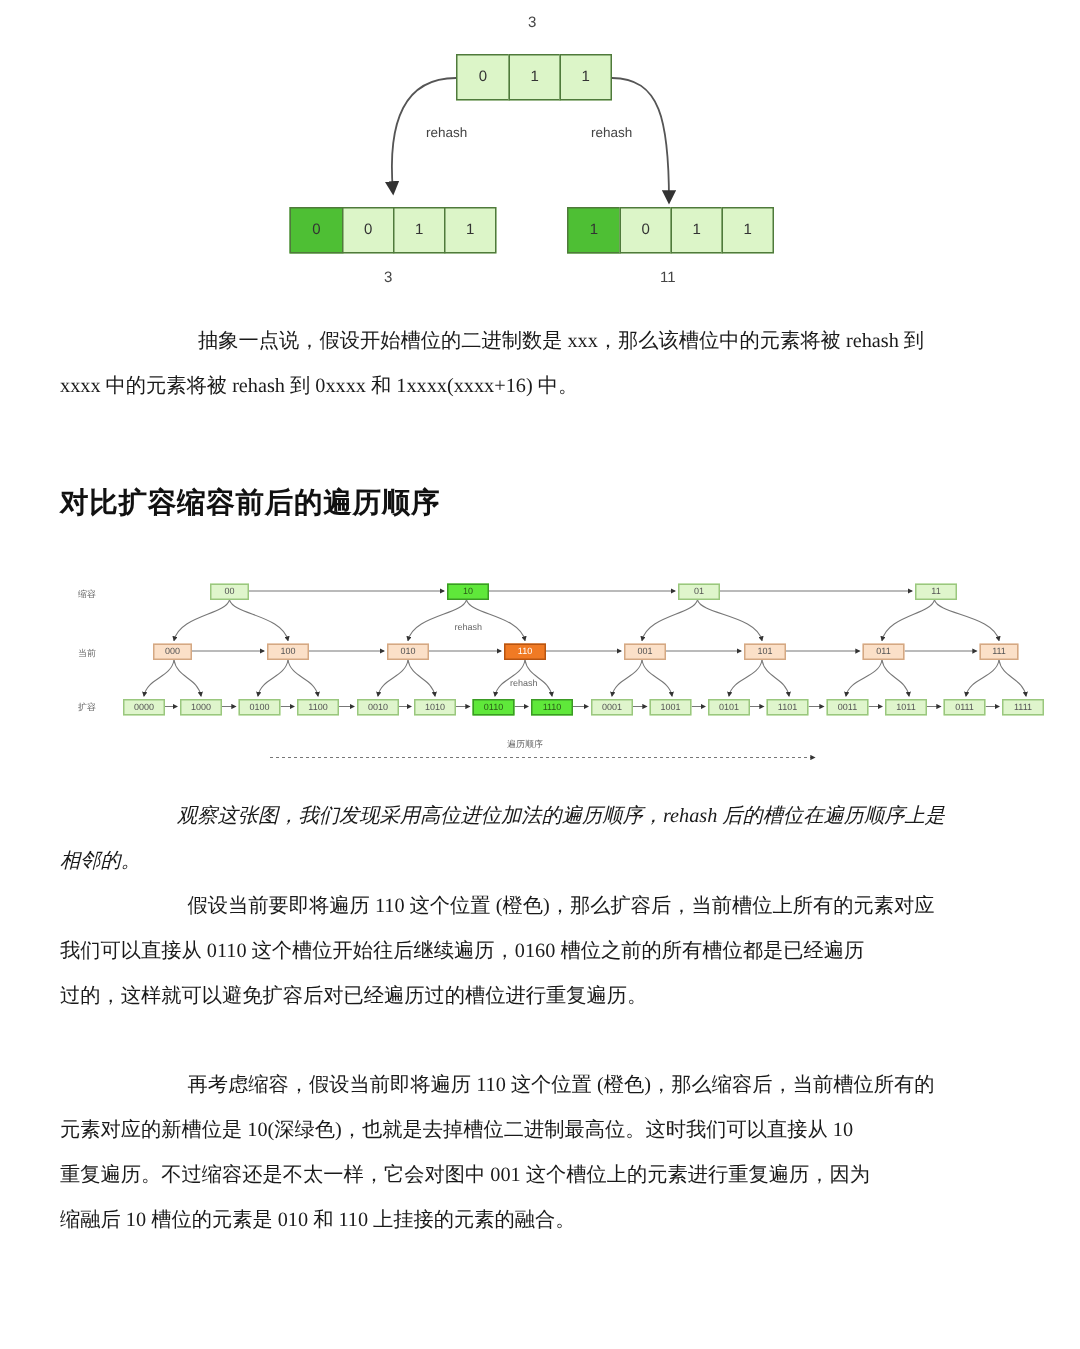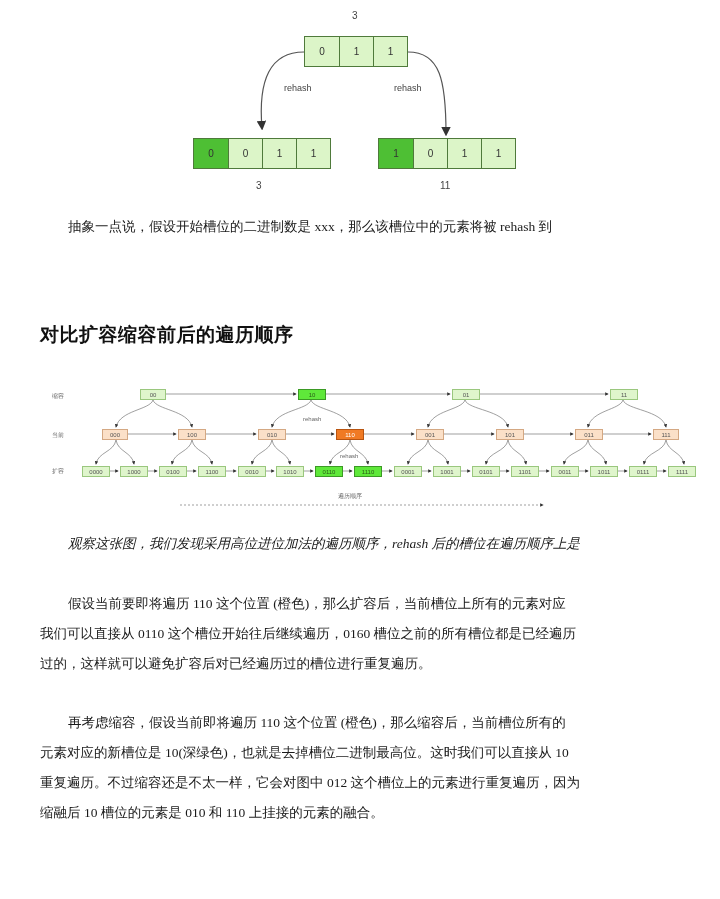--- a/index.html
+++ b/index.html
@@ -7,21 +7,21 @@
          font-family: "DejaVu Serif", "Liberation Serif", serif; color: #1a1a1a; }
   .abs { position: absolute; }
   .cell { position: absolute; box-sizing: border-box; border: 1px solid #4f7a3b;
           background: #dcf5c8; font-family: "Liberation Sans", sans-serif; font-size: 10px;
           color: #333; display: flex; align-items: center; justify-content: center; }
   .cell.dark { background: #4ebf34; }
   .dlabel { position: absolute; font-family: "Liberation Sans", sans-serif; font-size: 9px; color: #444; }
   .para { position: absolute; left: 40px; width: 640px; font-size: 13.5px; line-height: 30px;
           font-family: "Liberation Serif", "DejaVu Serif", serif; color: #1a1a1a; }
   .para .line { display: block; white-space: nowrap; }
-  .para .indent { padding-left: 28px; }
+  .para .indent { padding-left: 28px; text-align: center; }
   .heading { position: absolute; left: 40px; top: 322px; font-size: 19px; font-weight: bold;
              font-family: "DejaVu Sans", "Liberation Sans", sans-serif; color: #111; letter-spacing: 0.5px; }
   .node { position: absolute; box-sizing: border-box; height: 11px; font-family: "Liberation Sans", sans-serif;
           font-size: 6px; color: #555; display: flex; align-items: center; justify-content: center; }
   .n-light { background: #dff5cc; border: 1px solid #9ac77e; }
   .n-bright { background: #5fe83a; border: 1px solid #3b9a24; color: #2a5a18; }
   .n-peach { background: #fbe0c8; border: 1px solid #d4a883; }
   .n-orange { background: #f07a24; border: 1px solid #b85410; color: #fff; }
   .rowlabel { position: absolute; left: 52px; font-family: "DejaVu Sans", sans-serif; font-size: 6px; color: #666; }
   .tiny { position: absolute; font-family: "Liberation Sans", sans-serif; font-size: 6px; color: #666; }
@@ -55,20 +55,21 @@
 
   <div class="cell dark" style="left:378px;top:138px;width:36px;height:31px;">1</div>
   <div class="cell" style="left:413px;top:138px;width:35px;height:31px;">0</div>
   <div class="cell" style="left:447px;top:138px;width:35px;height:31px;">1</div>
   <div class="cell" style="left:481px;top:138px;width:35px;height:31px;">1</div>
   <div class="dlabel" style="left:440px;top:180px;font-size:10px;">11</div>
 </div>
 
 <div class="para" style="top:212px;">
   <span class="line indent">抽象一点说，假设开始槽位的二进制数是 xxx，那么该槽位中的元素将被 rehash 到</span>
+  <span class="line">xxxx 中的元素将被 rehash 到 0xxxx 和 1xxxx(xxxx+16) 中。</span>
 </div>
 
 <div class="heading">对比扩容缩容前后的遍历顺序</div>
 
 <div>
   <div class="rowlabel" style="top:392px;">缩容</div>
   <div class="rowlabel" style="top:431px;">当前</div>
   <div class="rowlabel" style="top:467px;">扩容</div>
 
   <svg class="abs" style="left:0;top:370px;" width="720" height="150">
@@ -170,26 +171,27 @@
   <div class="node n-light" style="left:551px;top:466px;width:28px;">0011</div>
   <div class="node n-light" style="left:590px;top:466px;width:28px;">1011</div>
   <div class="node n-light" style="left:629px;top:466px;width:28px;">0111</div>
   <div class="node n-light" style="left:668px;top:466px;width:28px;">1111</div>
 
   <div class="tiny" style="left:338px;top:492px;">遍历顺序</div>
 </div>
 
 <div class="para" style="top:529px;font-style:italic;">
   <span class="line indent">观察这张图，我们发现采用高位进位加法的遍历顺序，rehash 后的槽位在遍历顺序上是</span>
+  <span class="line">相邻的。</span>
 </div>
 
 <div class="para" style="top:589px;">
   <span class="line indent">假设当前要即将遍历 110 这个位置 (橙色)，那么扩容后，当前槽位上所有的元素对应</span>
   <span class="line">我们可以直接从 0110 这个槽位开始往后继续遍历，0160 槽位之前的所有槽位都是已经遍历</span>
   <span class="line">过的，这样就可以避免扩容后对已经遍历过的槽位进行重复遍历。</span>
 </div>
 
 <div class="para" style="top:708px;">
   <span class="line indent">再考虑缩容，假设当前即将遍历 110 这个位置 (橙色)，那么缩容后，当前槽位所有的</span>
   <span class="line">元素对应的新槽位是 10(深绿色)，也就是去掉槽位二进制最高位。这时我们可以直接从 10</span>
-  <span class="line">重复遍历。不过缩容还是不太一样，它会对图中 012 这个槽位上的元素进行重复遍历，因为</span>
+  <span class="line">重复遍历。不过缩容还是不太一样，它会对图中 001 这个槽位上的元素进行重复遍历，因为</span>
   <span class="line">缩融后 10 槽位的元素是 010 和 110 上挂接的元素的融合。</span>
 </div>
 
 </body></html>

